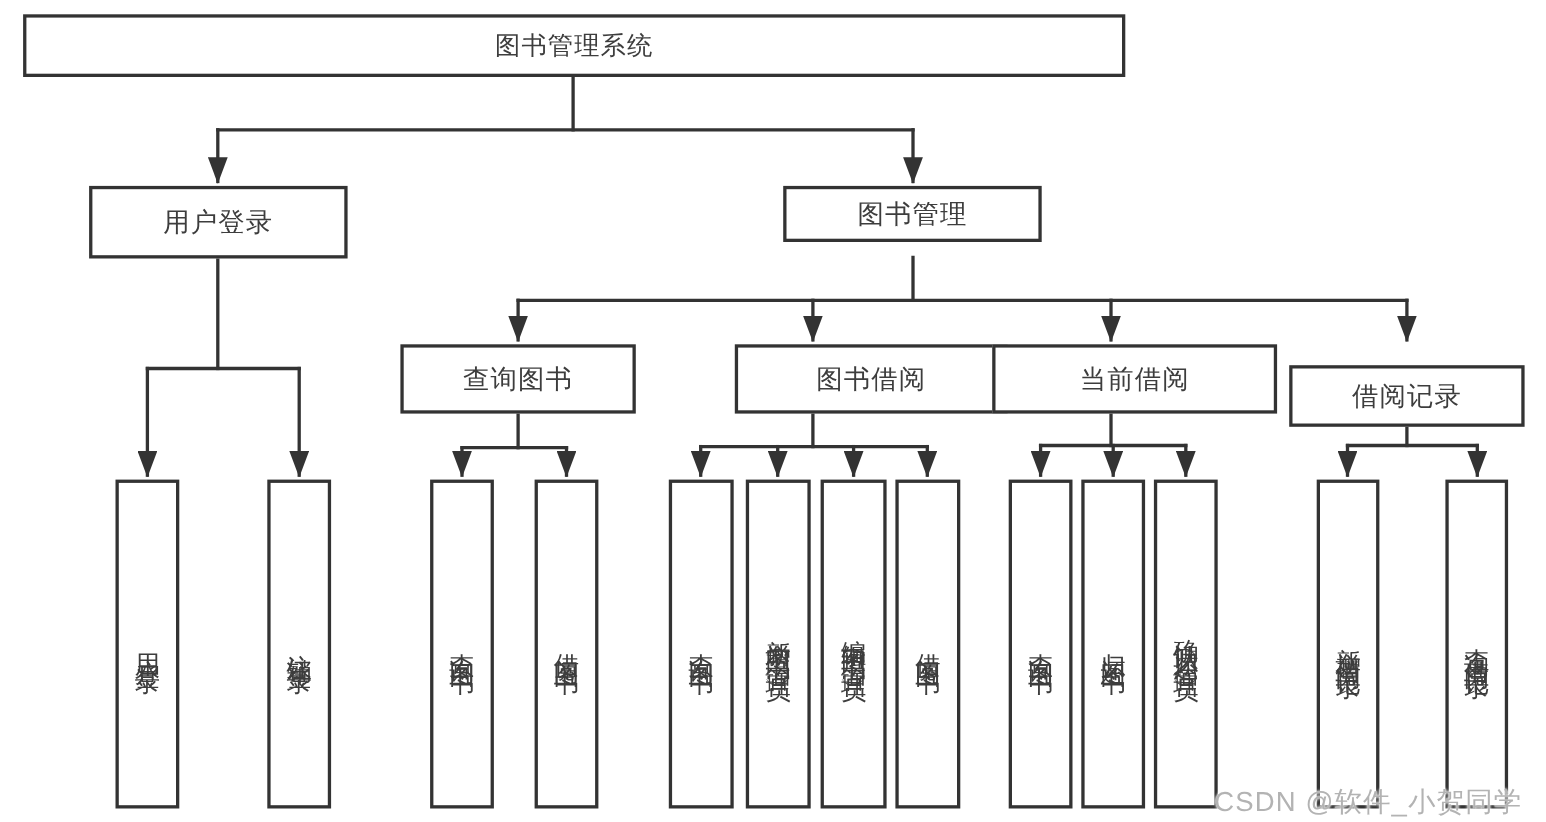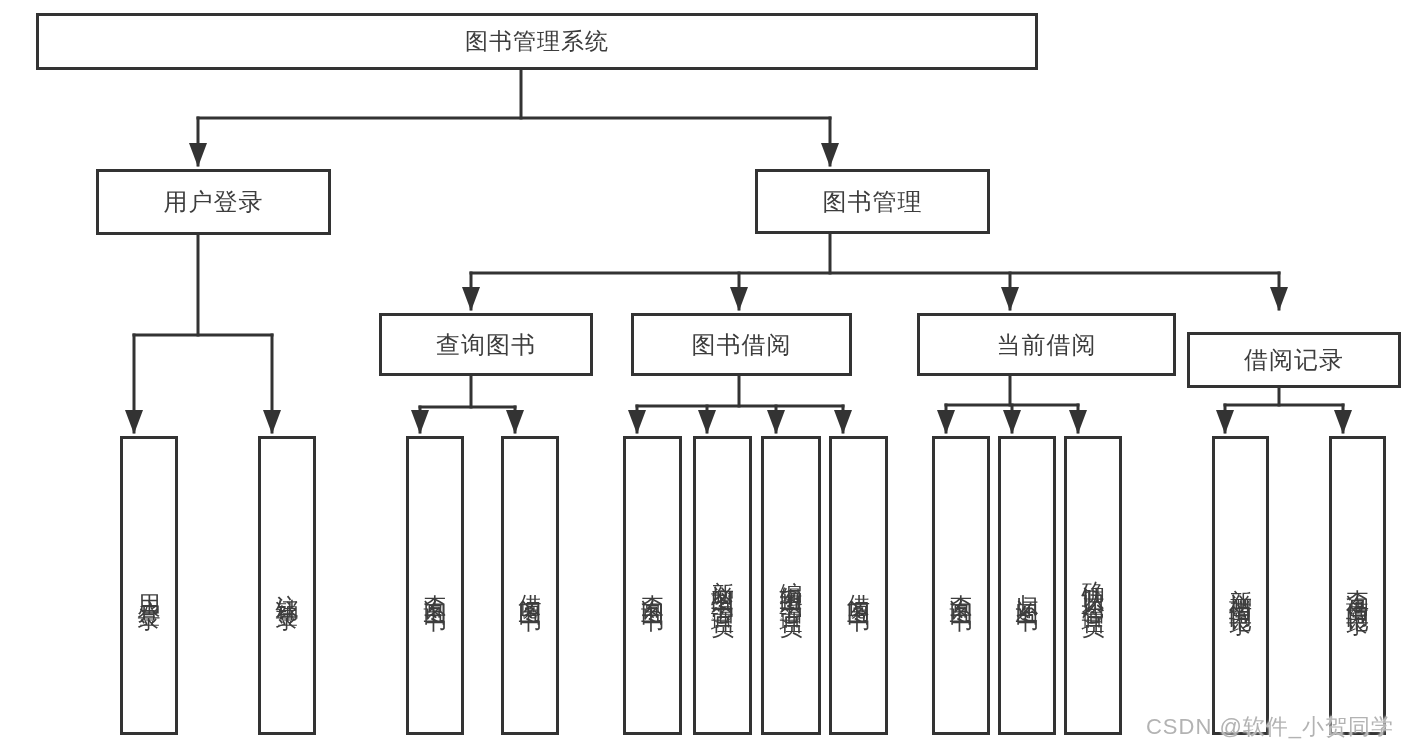--- a/index.html
+++ b/index.html
@@ -24,21 +24,20 @@
   }
   .node {
     position: absolute;
     box-sizing: border-box;
     border: 3px solid #333333;
     background: #ffffff;
     display: flex;
     align-items: center;
     justify-content: center;
     color: #3d3d3d;
-    margin-left: 15px;
   }
   .node.h {
     font-size: 24px;
     letter-spacing: 1px;
   }
   .node.root {
     left: 21px; top: 13px; width: 1002px; height: 57px;
     font-size: 23px;
   }
   .node.leaf {
@@ -48,46 +47,46 @@
   }
   .node.leaf .vtext {
     writing-mode: vertical-rl;
     text-orientation: mixed;
     letter-spacing: 5px;
     line-height: 1;
     white-space: nowrap;
   }
   
   .n-user-login   { left: 81px;  top: 169px; width: 235px; height: 66px; }
-  .n-book-mgmt    { left: 740px; top: 169px; width: 235px; height: 65px; }
+  .n-book-mgmt    { left: 712px; top: 169px; width: 235px; height: 51px; }
   
   .n-new-books    { left: 364px;  top: 313px; width: 214px; height: 63px; }
-  .n-book-borrow  { left: 616px;  top: 313px; width: 221px; height: 63px; }
+  .n-book-borrow  { left: 668px;  top: 313px; width: 248px; height: 63px; }
   .n-current      { left: 902px;  top: 313px; width: 259px; height: 63px; }
   .n-records      { left: 1172px; top: 332px; width: 214px; height: 56px; }
   
   .l-a1 { left: 105px;  width: 58px; }
   .l-a2 { left: 243px;  width: 58px; }
   .l-b1 { left: 391px;  width: 58px; }
   .l-b2 { left: 486px;  width: 58px; }
   .l-c1 { left: 608px;  width: 59px; }
   .l-c2 { left: 678px;  width: 59px; }
   .l-c3 { left: 746px;  width: 60px; }
   .l-c4 { left: 814px;  width: 59px; }
   .l-d1 { left: 917px;  width: 58px; }
   .l-d2 { left: 983px;  width: 58px; }
   .l-d3 { left: 1049px; width: 58px; }
   .l-e1 { left: 1197px; width: 57px; }
   .l-e2 { left: 1314px; width: 57px; }
 
   .watermark {
     position: absolute;
-    right: 11px;
+    right: 21px;
     top: 712px;
-    font-size: 22px;
+    font-size: 25px;
     color: #b3b3b3;
     letter-spacing: 1px;
     text-shadow: 0 0 3px #ffffff, 0 0 2px #ffffff;
     z-index: 5;
     white-space: nowrap;
   }
 </style>
 </head>
 <body>
 

